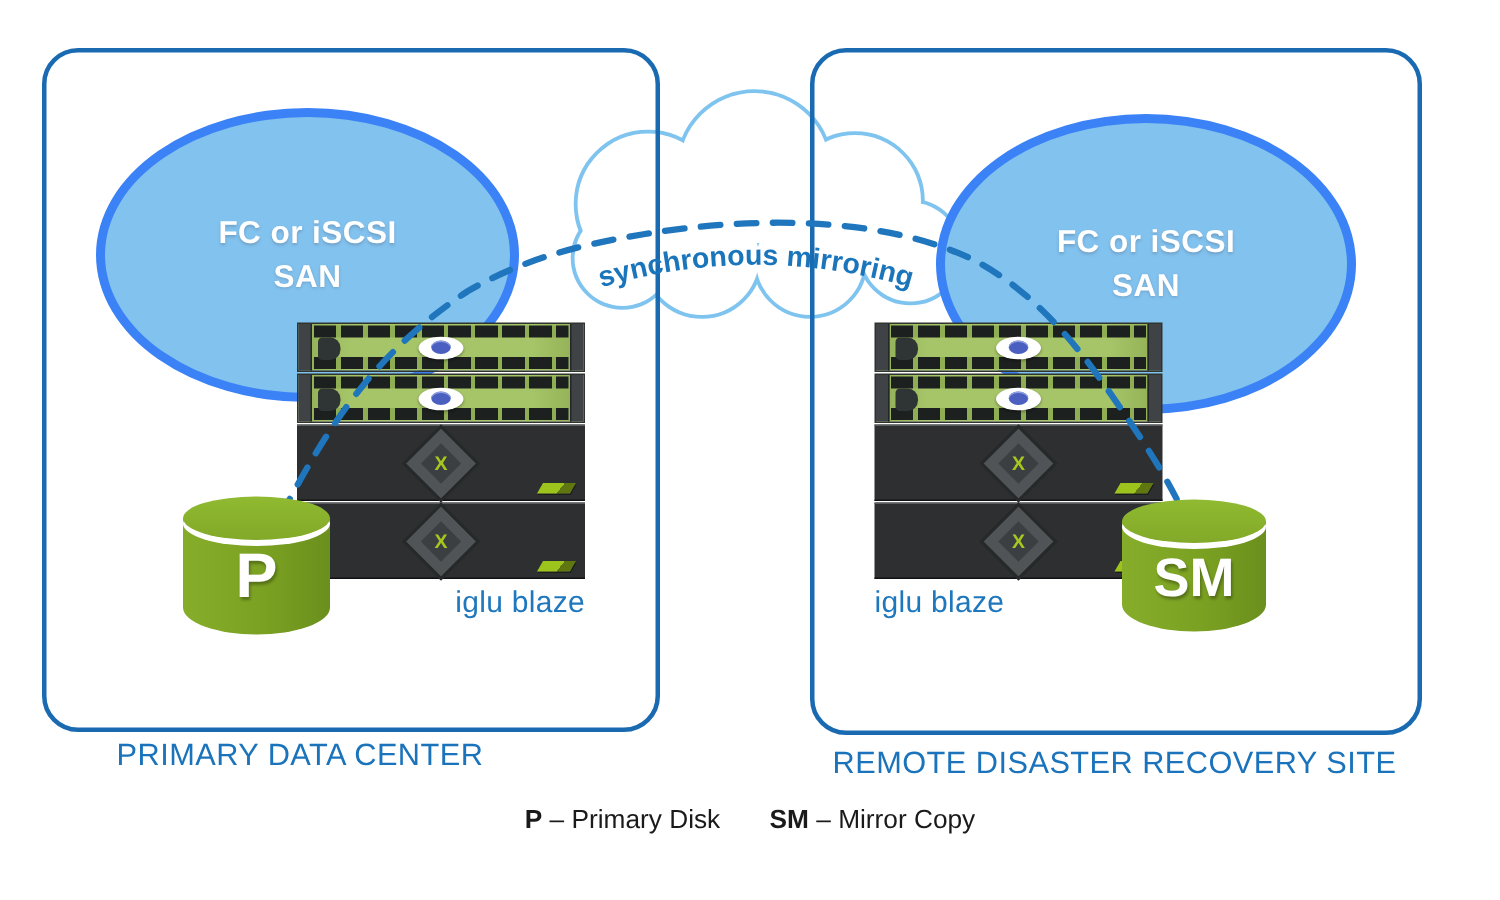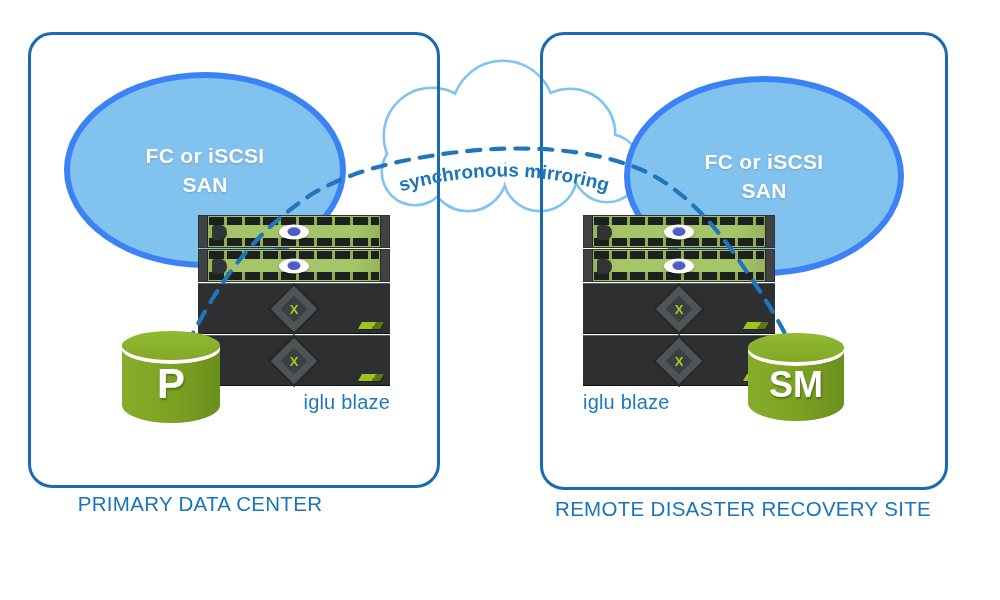--- a/index.html
+++ b/index.html
@@ -261,14 +261,20 @@
     <div class="cyl-top"></div>
     <div class="cyl-letter">P</div>
   </div>
   <div class="cyl cyl-sm">
     <div class="cyl-body"></div>
     <div class="cyl-rim"></div>
     <div class="cyl-top"></div>
     <div class="cyl-letter">SM</div>
   </div>
 
+  <div class="legend">
+    <span class="legend-item"><span class="term">P</span>
+      <span>– Primary Disk</span></span>
+    <span class="legend-item"><span class="term">SM</span>
+      <span>– Mirror Copy</span></span>
+  </div>
 
 </div>
 
 </body></html>

